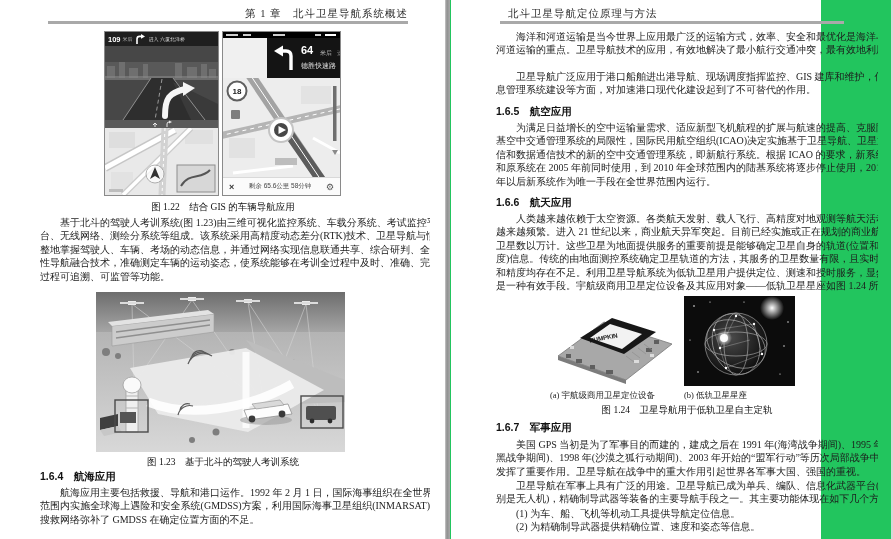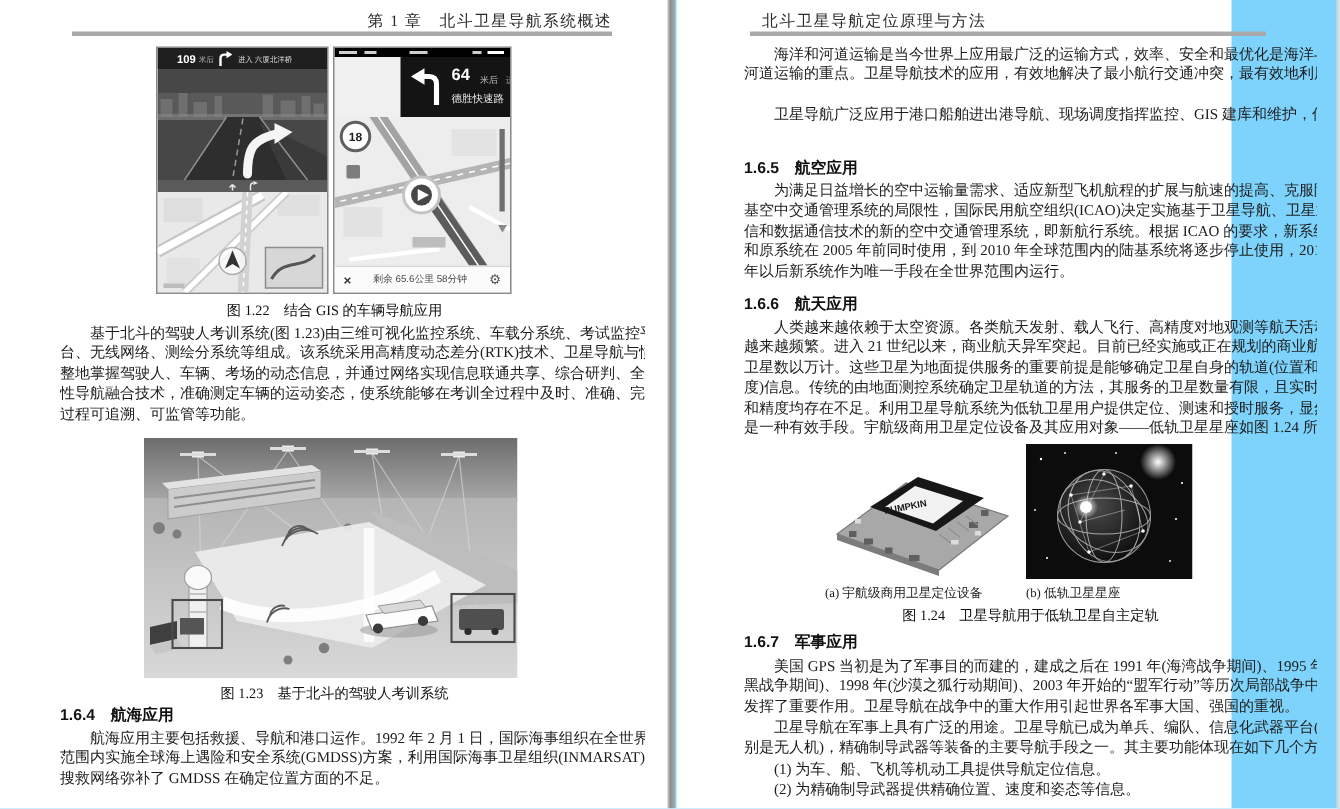--- a/index.html
+++ b/index.html
@@ -1,16 +1,16 @@
 <!DOCTYPE html>
 <html><head>
 <meta charset="utf-8">
 <style>
   html,body{margin:0;padding:0;background:#ffffff;}
-  .screen{position:relative;width:893px;height:539px;background:#7dd3fc;overflow:hidden;
+  .screen{position:relative;width:893px;height:539px;background:#22c55e;overflow:hidden;
           font-family:"Liberation Serif","DejaVu Serif",serif;color:#1c1c1c;}
   .page{position:absolute;top:0;height:539px;background:#ffffff;}
   .page-left{left:0;width:446px;}
   .page-right{left:451px;width:370px;}
   .gutter{position:absolute;left:445px;top:0;width:5px;height:539px;
           background:linear-gradient(90deg,#c8c8c8,#8f8f8f 40%,#a9a9a9);}
   .scan-edge{position:absolute;right:0;top:0;width:2px;height:539px;background:#d8d8d8;}
 
   .running-header{position:absolute;font-size:10.5px;letter-spacing:1px;color:#2a2a2a;
                   font-family:"Liberation Serif","DejaVu Serif",serif;}
@@ -26,21 +26,21 @@
   .sub-label{position:absolute;text-align:left;font-size:8.5px;color:#222;}
   .list-line{position:absolute;font-size:10px;line-height:13.4px;text-indent:2em;}
 
   
   .fig122{position:absolute;left:104px;top:31px;width:237px;height:165px;}
   .phone{position:absolute;top:0;height:165px;border:1px solid #8a8a8a;box-sizing:border-box;
          background:#f0f0f0;overflow:hidden;font-family:"Liberation Sans","DejaVu Sans",sans-serif;}
   .phone-left{left:0;width:115px;}
   .phone-right{left:118px;width:119px;}
   .p1-navbar{position:absolute;left:0;top:0;width:100%;height:14px;background:#1f1f1f;
-             display:flex;align-items:center;gap:2px;padding:0 13px;box-sizing:border-box;color:#fff;}
+             display:flex;align-items:center;gap:2px;padding:0 3px;box-sizing:border-box;color:#fff;}
   .p1-dist{font-size:7.5px;font-weight:bold;}
   .p1-unit{font-size:5px;color:#bbb;}
   .p1-road{font-size:5px;color:#ddd;margin-left:2px;white-space:nowrap;overflow:hidden;}
   .p2-status{position:absolute;left:0;top:0;width:100%;height:6px;background:#000;}
   .p2-status i{position:absolute;top:2px;height:2px;background:#cfcfcf;display:block;}
   .p2-header{position:absolute;left:0;top:6px;width:100%;height:40px;background:#141414;color:#fff;margin-left:44px;}
   .p2-dist{position:absolute;left:34px;top:6px;font-size:11px;font-weight:bold;}
   .p2-unit{position:absolute;left:53px;top:11px;font-size:6px;color:#bbb;}
   .p2-enter{position:absolute;left:70px;top:11px;font-size:6px;color:#8c8c8c;}
   .p2-road{position:absolute;left:34px;top:23px;font-size:7px;color:#e8e8e8;}
@@ -302,20 +302,21 @@
     <div class="running-header" style="left:57px;top:7px;">北斗卫星导航定位原理与方法</div>
     <div class="header-rule" style="left:49px;top:21px;width:344px;"></div>
 
     <div class="para" style="left:45px;top:30px;width:382px;">
         <div class="tline first">海洋和河道运输是当今世界上应用最广泛的运输方式，效率、安全和最优化是海洋与</div>
         <div class="tline">河道运输的重点。卫星导航技术的应用，有效地解决了最小航行交通冲突，最有效地利用</div>
       </div>
 
     <div class="para" style="left:45px;top:70px;width:382px;">
         <div class="tline first">卫星导航广泛应用于港口船舶进出港导航、现场调度指挥监控、GIS 建库和维护，信</div>
+        <div class="tline last">息管理系统建设等方面，对加速港口现代化建设起到了不可替代的作用。</div>
       </div>
 
     <div class="section-heading" style="left:45px;top:105px;">1.6.5　航空应用</div>
 
     <div class="para" style="left:45px;top:121px;width:382px;">
         <div class="tline first">为满足日益增长的空中运输量需求、适应新型飞机航程的扩展与航速的提高、克服陆</div>
         <div class="tline">基空中交通管理系统的局限性，国际民用航空组织(ICAO)决定实施基于卫星导航、卫星通</div>
         <div class="tline">信和数据通信技术的新的空中交通管理系统，即新航行系统。根据 ICAO 的要求，新系统</div>
         <div class="tline">和原系统在 2005 年前同时使用，到 2010 年全球范围内的陆基系统将逐步停止使用，2010</div>
         <div class="tline last">年以后新系统作为唯一手段在全世界范围内运行。</div>

